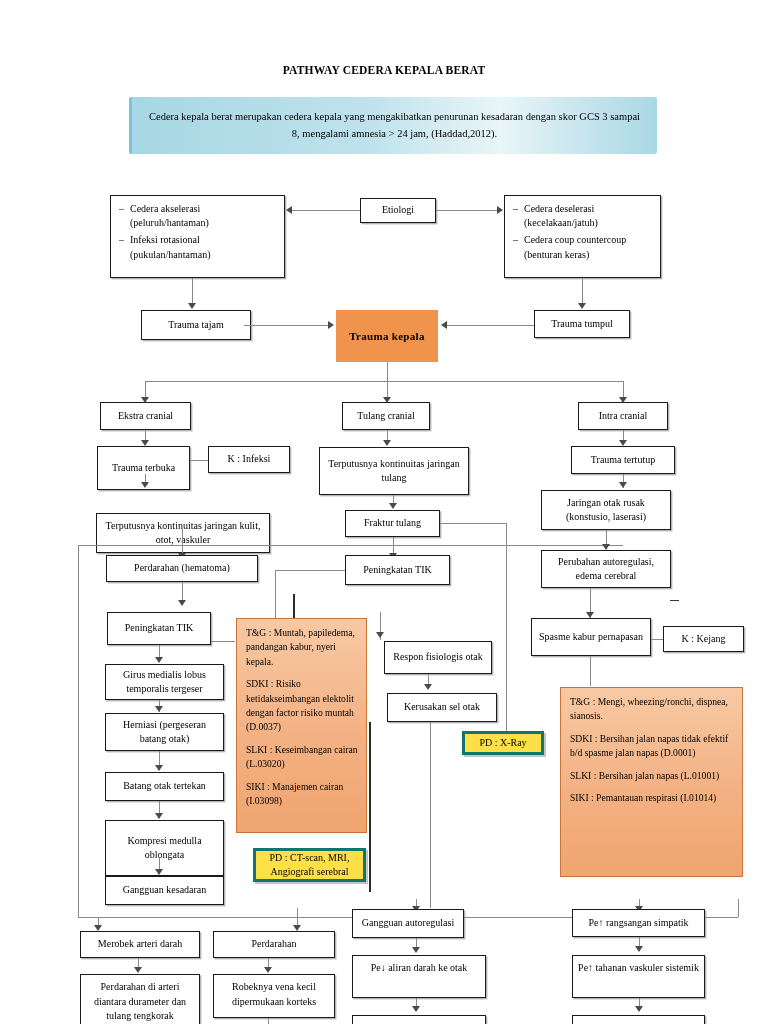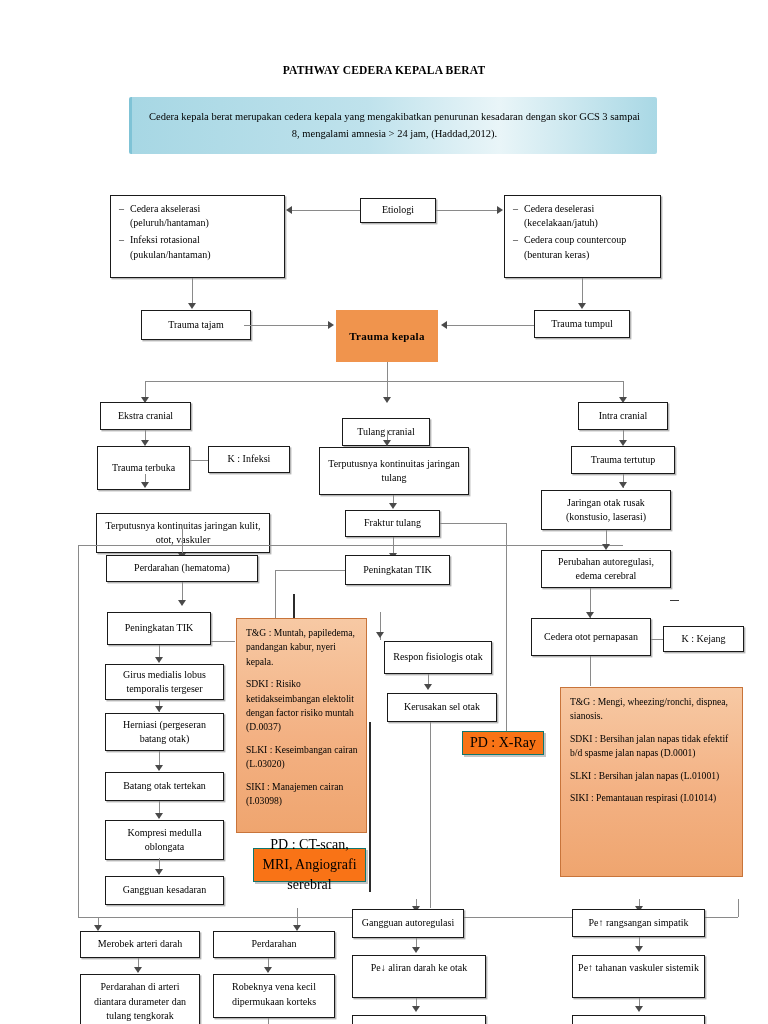--- a/index.html
+++ b/index.html
@@ -48,22 +48,22 @@
   .node.bullets .dash{flex:0 0 auto;}
   .node.bullets .txt{flex:1 1 auto;}
 
   
   .node.orange{
     background:#F0944D;border:1px solid #F0944D;
     font-weight:bold;font-size:11px;letter-spacing:.3px;line-height:1.7;
     box-shadow:none;
   }
   .node.teal{
-    background:#f97316;border:1px solid #0f766e;
-    font-size:14px;box-shadow:2px 2px 0 rgba(150,150,150,.55);
+    background:#fde047;border:3px solid #0f766e;
+    font-size:10px;box-shadow:2px 2px 0 rgba(150,150,150,.55);
   }
 
   
   .panel{
     position:absolute;box-sizing:border-box;
     background:linear-gradient(180deg,#F7C9A4 0%,#F3B183 55%,#EFA56F 100%);
     border:1px solid #C8743A;
     padding:7px 8px 6px 9px;
     font-size:9.6px;line-height:1.5;text-align:left;
   }
@@ -138,21 +138,21 @@
   <div class="ln v" style="left:387px;top:362px;height:19px;"></div>
   <div class="ln h" style="left:145px;top:381px;width:478px;"></div>
   <div class="ln v" style="left:145px;top:381px;height:19px;"></div>
   <div class="arw down" style="left:141px;top:397px;"></div>
   <div class="ln v" style="left:387px;top:381px;height:19px;"></div>
   <div class="arw down" style="left:383px;top:397px;"></div>
   <div class="ln v" style="left:623px;top:381px;height:19px;"></div>
   <div class="arw down" style="left:619px;top:397px;"></div>
 
   <div class="node" style="left:100px;top:402px;width:91px;height:28px;">Ekstra cranial</div>
-  <div class="node" style="left:342px;top:402px;width:88px;height:28px;margin-top:16px;">Tulang cranial</div>
+  <div class="node" style="left:342px;top:402px;width:88px;height:28px;">Tulang cranial</div>
   <div class="node" style="left:578px;top:402px;width:90px;height:28px;">Intra cranial</div>
 
   <div class="ln v" style="left:145px;top:430px;height:14px;"></div>
   <div class="arw down" style="left:141px;top:440px;"></div>
   <div class="ln v" style="left:387px;top:430px;height:14px;"></div>
   <div class="arw down" style="left:383px;top:440px;"></div>
   <div class="ln v" style="left:623px;top:430px;height:14px;"></div>
   <div class="arw down" style="left:619px;top:440px;"></div>
 
   <div class="node" style="left:97px;top:446px;width:93px;height:44px;">Trauma terbuka</div>
@@ -219,21 +219,21 @@
   <div class="arw down" style="left:155px;top:706px;"></div>
 
   <div class="node" style="left:105px;top:713px;width:119px;height:38px;">Herniasi (pergeseran batang otak)</div>
   <div class="ln v" style="left:159px;top:751px;height:19px;"></div>
   <div class="arw down" style="left:155px;top:765px;"></div>
 
   <div class="node" style="left:105px;top:772px;width:119px;height:29px;">Batang otak tertekan</div>
   <div class="ln v" style="left:159px;top:801px;height:17px;"></div>
   <div class="arw down" style="left:155px;top:813px;"></div>
 
-  <div class="node" style="left:105px;top:820px;width:119px;height:40px;">Kompresi medulla oblongata</div>
+  <div class="node" style="left:105px;top:820px;width:119px;height:56px;">Kompresi medulla oblongata</div>
   <div class="ln v" style="left:159px;top:858px;height:16px;"></div>
   <div class="arw down" style="left:155px;top:869px;"></div>
 
   <div class="node" style="left:105px;top:876px;width:119px;height:29px;">Gangguan kesadaran</div>
 
   <div class="ln h" style="left:211px;top:641px;width:24px;"></div>
 
   <div class="panel" style="left:236px;top:618px;width:131px;height:215px;">
     <p>T&amp;G : Muntah, papiledema, pandangan kabur, nyeri kepala.</p>
     <p>SDKI : Risiko ketidakseimbangan elektolit dengan factor risiko muntah (D.0037)</p>
@@ -246,21 +246,21 @@
   <div class="arw down" style="left:424px;top:684px;"></div>
 
   <div class="node" style="left:387px;top:693px;width:110px;height:29px;">Kerusakan sel otak</div>
 
   <div class="node teal" style="left:462px;top:731px;width:82px;height:24px;">PD : X-Ray</div>
   <div class="node teal" style="left:253px;top:848px;width:113px;height:34px;">PD : CT-scan, MRI, Angiografi serebral</div>
 
   <div class="ln v dark" style="left:369px;top:722px;height:170px;"></div>
   <div class="ln v" style="left:430px;top:722px;height:186px;"></div>
 
-  <div class="node" style="left:531px;top:618px;width:120px;height:38px;">Cedera otot pernapasan</div>
+  <div class="node" style="left:531px;top:618px;width:120px;height:38px;">Spasme kabur pernapasan</div>
   <div class="node" style="left:663px;top:626px;width:81px;height:26px;">K : Kejang</div>
   <div class="ln h" style="left:651px;top:639px;width:12px;"></div>
 
   <div class="ln v" style="left:590px;top:656px;height:30px;"></div>
 
   <div class="panel" style="left:560px;top:687px;width:183px;height:190px;">
     <p>T&amp;G : Mengi, wheezing/ronchi, dispnea, sianosis.</p>
     <p>SDKI : Bersihan jalan napas tidak efektif b/d spasme jalan napas (D.0001)</p>
     <p>SLKI : Bersihan jalan napas (L.01001)</p>
     <p>SIKI : Pemantauan respirasi (I.01014)</p>

